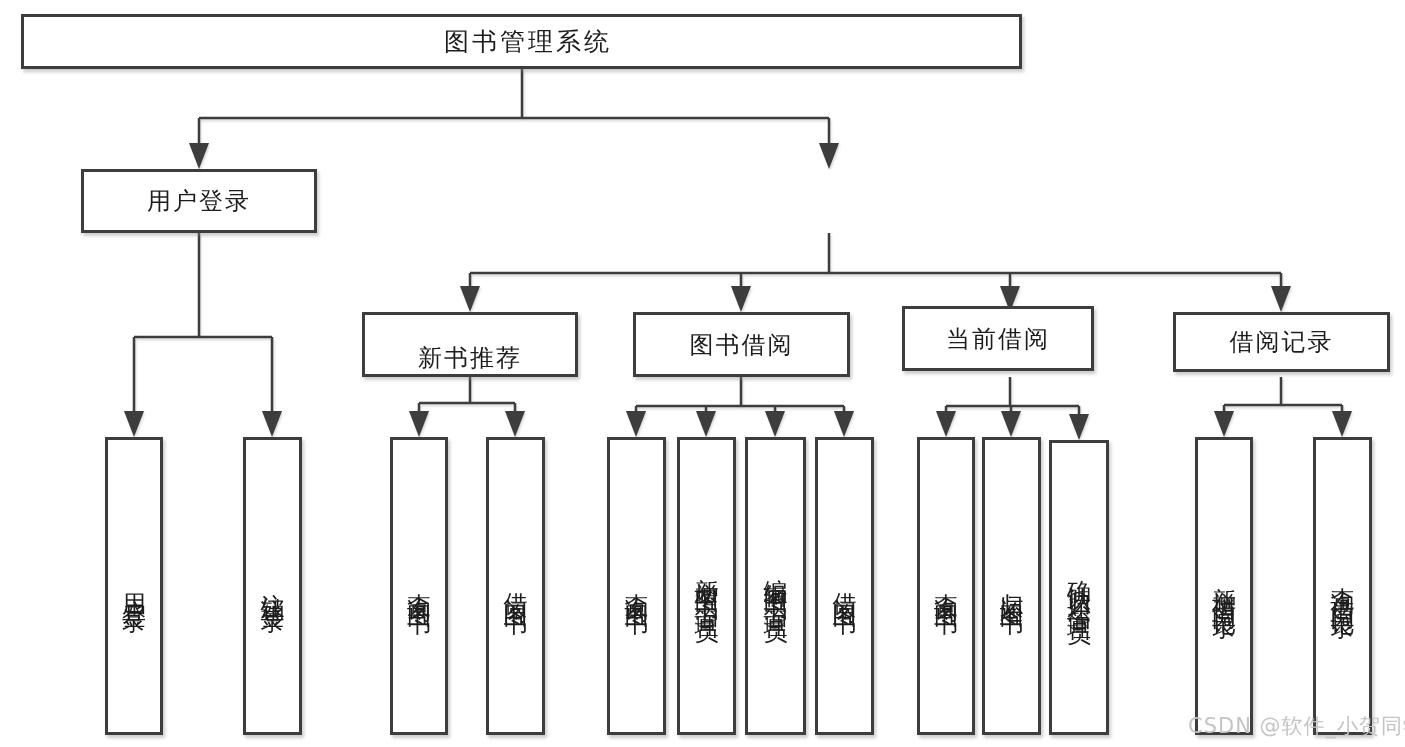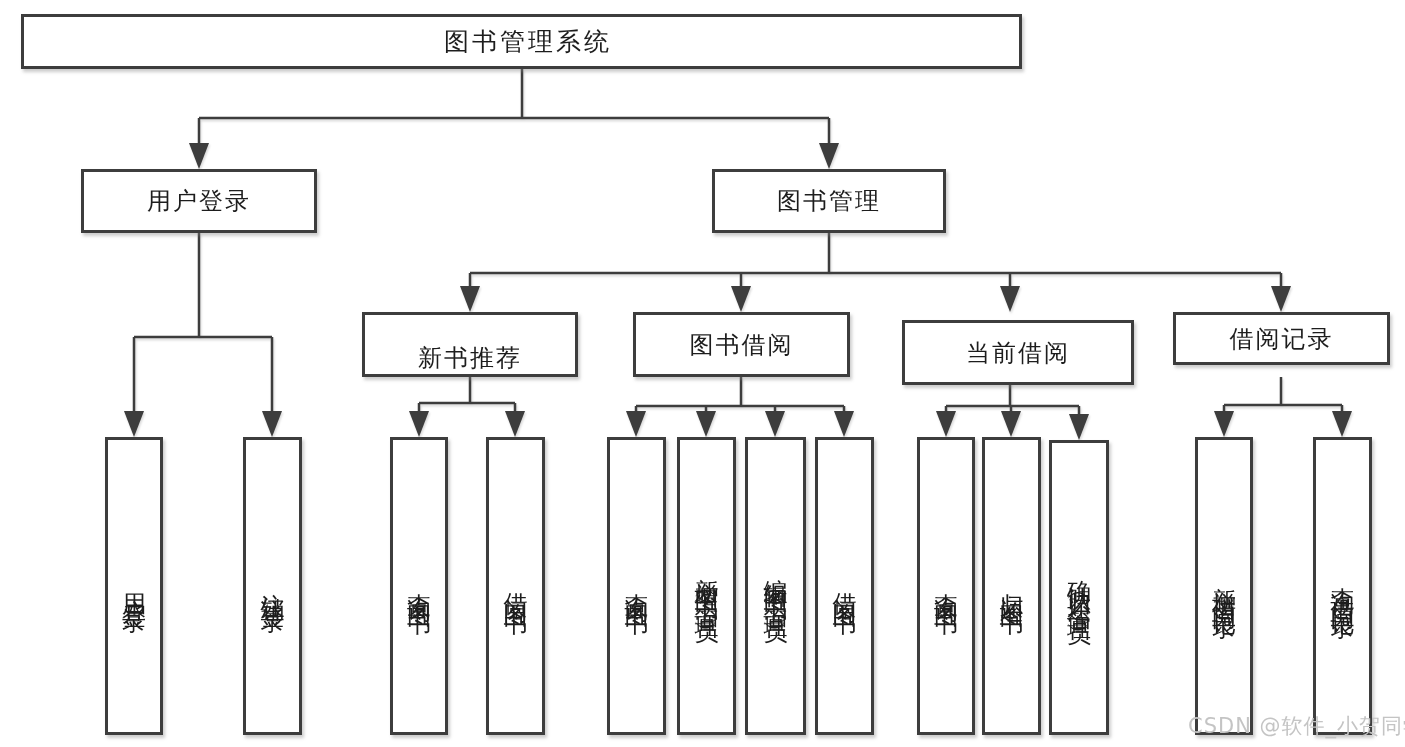--- a/index.html
+++ b/index.html
@@ -107,33 +107,30 @@
       <polyline points="1342,405 1342,413" fill="none" stroke="#3d3d3d" stroke-width="2.5"></polyline>
     </svg>
 
   <div class="watermark" style="left: 1188px; top: 712px; color: rgb(196, 196, 196);">CSDN @软件_小贺同学</div>
 <div class="node horizontal lvl1" style="left: 21px; top: 14px; width: 1001px; height: 55px; padding-left: 13px;">
       <span class="node-label">图书管理系统</span>
     </div>
     <div class="node horizontal lvl2" style="left: 81px; top: 169px; width: 236px; height: 64px;">
       <span class="node-label">用户登录</span>
     </div>
-    <div class="node horizontal lvl2" style="left: 712px; top: 169px; width: 234px; height: 64px;">
-      <span class="node-label">图书管理</span>
-    </div>
     <div class="node horizontal lvl3" style="left: 362px; top: 312px; width: 216px; height: 65px; align-items: flex-end;">
       <span class="node-label">新书推荐</span>
     </div>
     <div class="node horizontal lvl3" style="left: 633px; top: 312px; width: 217px; height: 65px; font-family: Liberation Mono, monospace;">
       <span class="node-label">图书借阅</span>
     </div>
-    <div class="node horizontal lvl3" style="left: 902px; top: 320px; width: 232px; height: 65px;">
+    <div class="node horizontal lvl3" style="left: 902px; top: 306px; width: 192px; height: 65px;">
       <span class="node-label">当前借阅</span>
     </div>
-    <div class="node horizontal lvl3" style="left: 1173px; top: 312px; width: 217px; height: 53px;">
+    <div class="node horizontal lvl3" style="left: 1173px; top: 312px; width: 217px; height: 60px;">
       <span class="node-label">借阅记录</span>
     </div>
     <div class="node vertical leaf" style="left: 105px; top: 437px; width: 58px; height: 298px;">
       <span class="node-label">用户登录</span>
     </div>
     <div class="node vertical leaf" style="left: 243px; top: 437px; width: 59px; height: 298px;">
       <span class="node-label">注销登录</span>
     </div>
     <div class="node vertical leaf" style="left: 390px; top: 437px; width: 58px; height: 298px;">
       <span class="node-label">查询图书</span>

